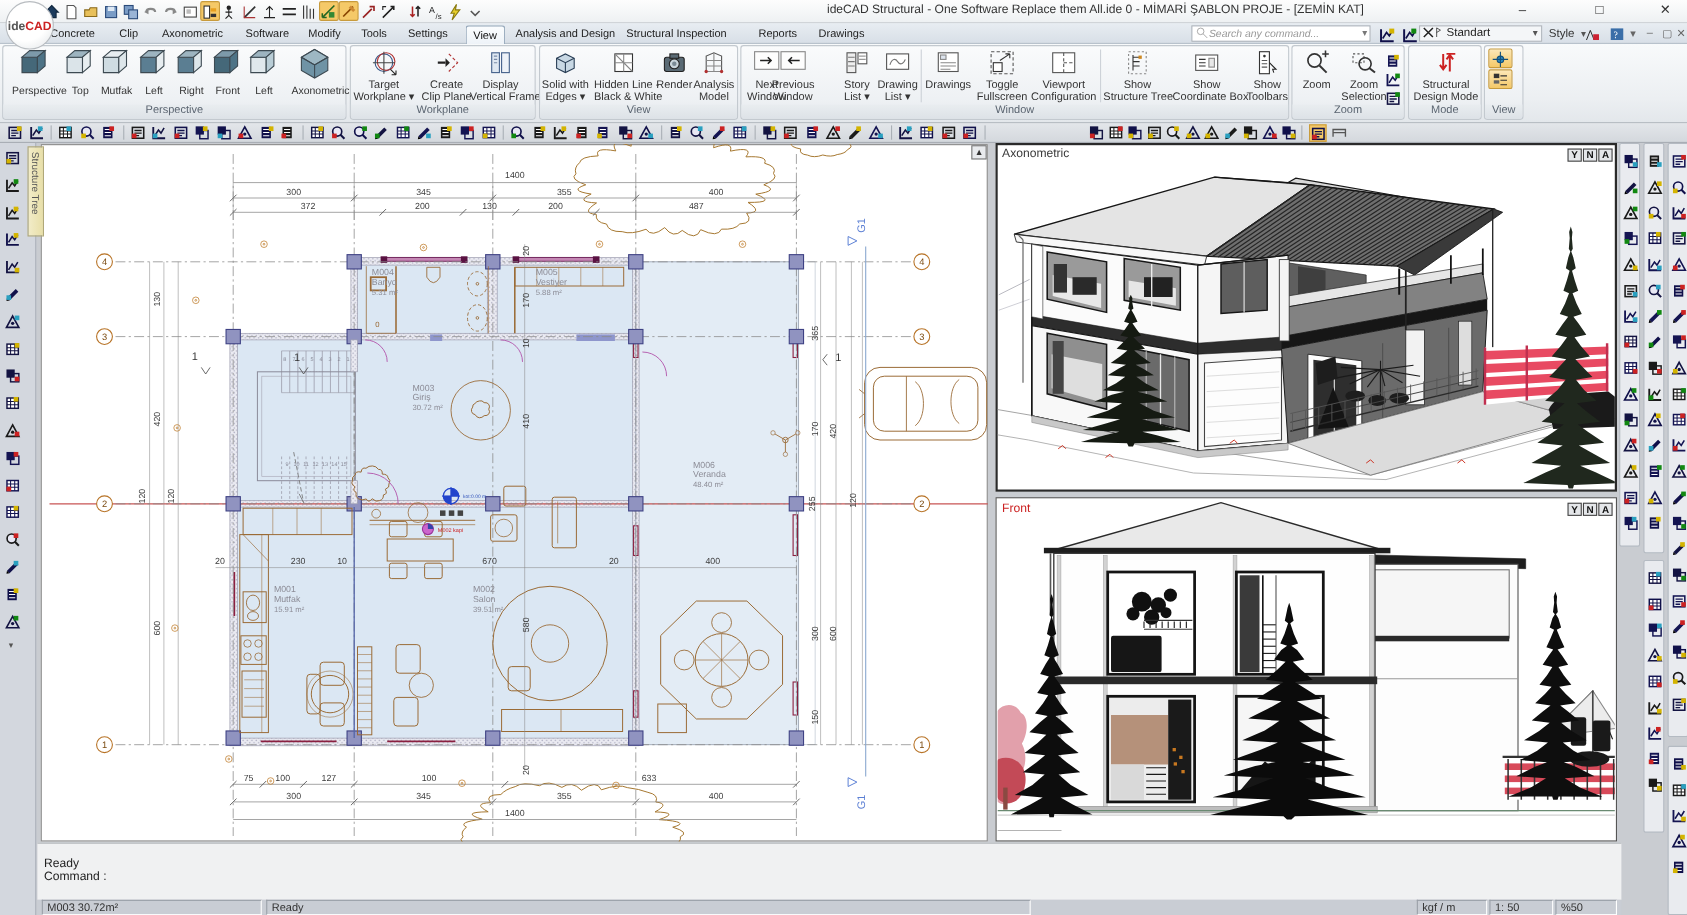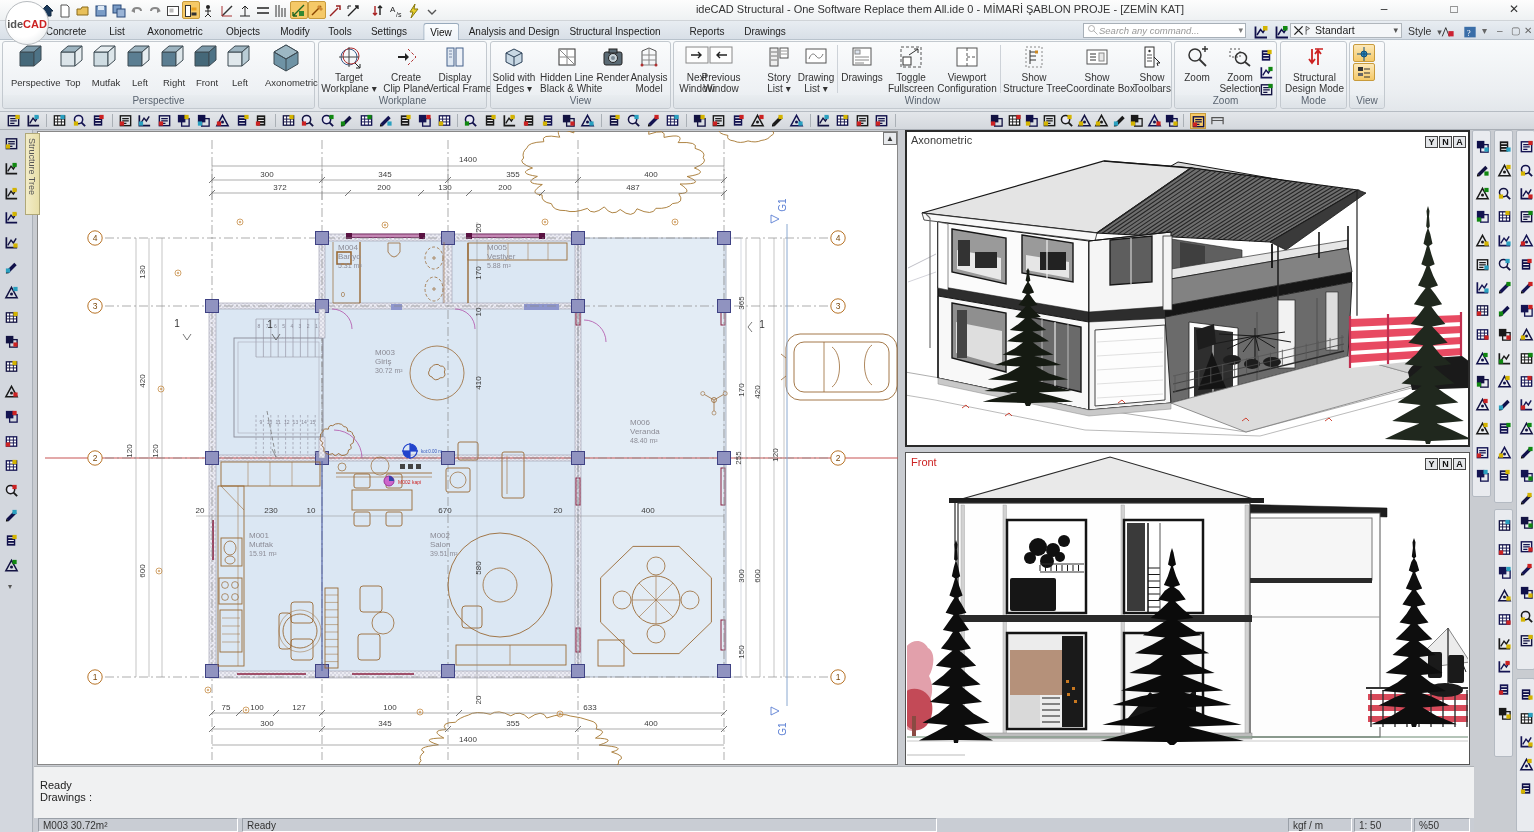--- a/index.html
+++ b/index.html
@@ -3,21 +3,21 @@
 *{margin:0;padding:0;box-sizing:border-box}
 html,body{width:1534px;height:832px;overflow:hidden;font-family:"Liberation Sans",sans-serif}
 body{position:relative;background:#c9ccd1}
 .titlebar{position:absolute;left:0;top:0;width:1534px;height:21px;background:linear-gradient(#fdfdfd,#eef1f3);border-bottom:1px solid #d0d4d8}
 .logo{position:absolute;left:5px;top:1px;width:44px;height:44px;border-radius:50%;background:radial-gradient(circle at 40% 35%,#ffffff 55%,#dfe3e6);border:1px solid #b8bcc0;z-index:60;text-align:center;font-size:11px;line-height:44px}
 .logo-ide{color:#555;font-weight:bold}.logo-cad{color:#cc2222;font-weight:bold}
 .qat{position:absolute;left:38px;top:1px;height:20px}
 .qico{display:inline-block;width:18px;height:18px;text-align:center;padding-top:1px}
 .qico.hl{background:#f5c968;border:1px solid #c89b3c;border-radius:2px}
 .qsep{display:inline-block;width:7px}
-.wtitle{position:absolute;left:640px;top:3px;width:600px;text-align:center;font-size:11px;color:#333}
+.wtitle{position:absolute;left:640px;top:3px;width:600px;text-align:right;font-size:11px;color:#333}
 .wb{position:absolute;top:2px;width:28px;text-align:center;font-size:12px;color:#333}
 .tabrow{position:absolute;left:0;top:21px;width:1534px;height:19px;background:linear-gradient(#e8edf2,#d8dfe7);border-bottom:1px solid #b8c2cc}
 .tab{position:absolute;top:2px;transform:translateX(-50%);font-size:10px;color:#222;padding:3px 6px 2px 6px;white-space:nowrap}
 .tab.active{background:linear-gradient(#fbfdfe,#eef3f8);border:1px solid #98aabc;border-bottom:none;border-radius:3px 3px 0 0;color:#111}
 .searchbox{position:absolute;left:1083px;top:2px;width:163px;height:15px;background:#fff;border:1px solid #a8b0b8;font-size:9.5px;color:#999;font-style:italic;padding-left:3px}
 .searchbox span{vertical-align:2px}
 .sdrop{position:absolute;right:2px;top:1px;color:#777;font-style:normal;font-size:9px}
 .standart{position:absolute;left:1290px;top:2px;width:112px;height:15px;background:#f4f6f8;border:1px solid #b0b6bc;font-size:10.5px;color:#222;padding-left:2px}
 .standart span{vertical-align:2px}
 .standart i{position:absolute;right:3px;top:1px;font-style:normal;font-size:9px;color:#555}
@@ -119,23 +119,23 @@
         </svg></span><span class="qico"><svg width="16" height="16" viewBox="0 0 16 16">
           <path d="M4 7 L8 11 L12 7" fill="none" stroke="#555" stroke-width="1.4"></path>
         </svg></span></div>
     <div class="wtitle">ideCAD Structural - One Software Replace them All.ide 0 - MİMARİ ŞABLON PROJE - [ZEMİN KAT]</div>
     <span class="wb" style="left:1370px">–</span>
     <span class="wb" style="left:1440px">□</span>
     <span class="wb" style="left:1500px">✕</span>
   </div>
 <div class="tabrow">
     <div class="tab" style="left:66px">Concrete</div>
-    <div class="tab" style="left:117px">List</div>
+    <div class="tab" style="left:117px">Clip</div>
     <div class="tab" style="left:175px">Axonometric</div>
-    <div class="tab" style="left:243px">Objects</div>
+    <div class="tab" style="left:243px">Software</div>
     <div class="tab" style="left:295px">Modify</div>
     <div class="tab" style="left:340px">Tools</div>
     <div class="tab" style="left:389px">Settings</div>
     <div class="tab active" style="left:441px">View</div>
     <div class="tab" style="left:514px">Analysis and Design</div>
     <div class="tab" style="left:615px">Structural Inspection</div>
     <div class="tab" style="left:707px">Reports</div>
     <div class="tab" style="left:765px">Drawings</div>
     <div class="searchbox"><svg width="12" height="12" viewBox="0 0 16 16">
         <circle cx="6" cy="6" r="4" fill="none" stroke="#999"></circle>
@@ -1879,20 +1879,20 @@
     <span class="rico" style="top:102px"><svg width="15" height="15" viewBox="0 0 16 16">
         <rect x="3" y="2.5" width="9" height="11" fill="#10104a"></rect>
         <line x1="4.5" y1="5" x2="10.5" y2="5" stroke="#fff"></line>
         <line x1="4.5" y1="8" x2="10.5" y2="8" stroke="#fff"></line>
         <line x1="4.5" y1="11" x2="10.5" y2="11" stroke="#fff"></line>
         <rect x="2" y="9" width="4.5" height="4.5" fill="#d4b400"></rect>
       </svg></span>
   </div>
 <div class="cmdpanel">
     <div style="position:absolute;left:6px;top:12px">Ready</div>
-    <div style="position:absolute;left:6px;top:24px">Drawings :</div>
+    <div style="position:absolute;left:6px;top:24px">Command :</div>
   </div>
 <div class="statusbar">
     <div class="scell" style="left:4px;width:200px">M003 30.72m²</div>
     <div class="scell" style="left:208px;width:695px">Ready</div>
     <div class="scell" style="left:1254px;width:64px">kgf / m</div>
     <div class="scell" style="left:1320px;width:58px">1: 50</div>
     <div class="scell" style="left:1380px;width:56px">%50</div>
   </div>
 </body></html>

